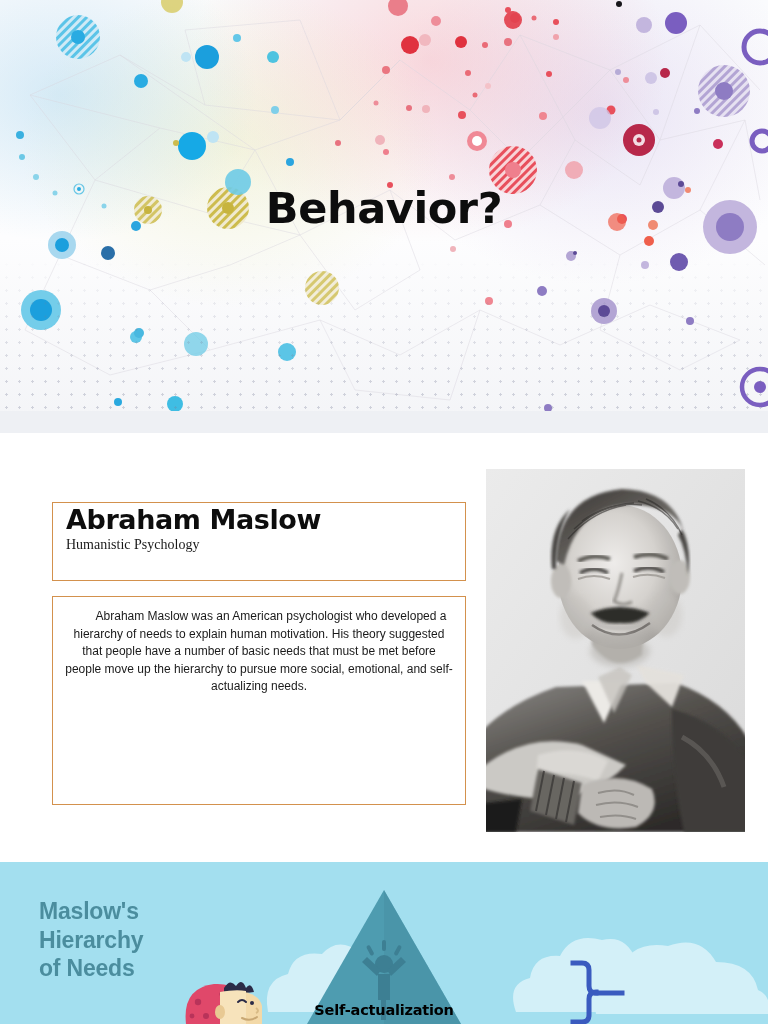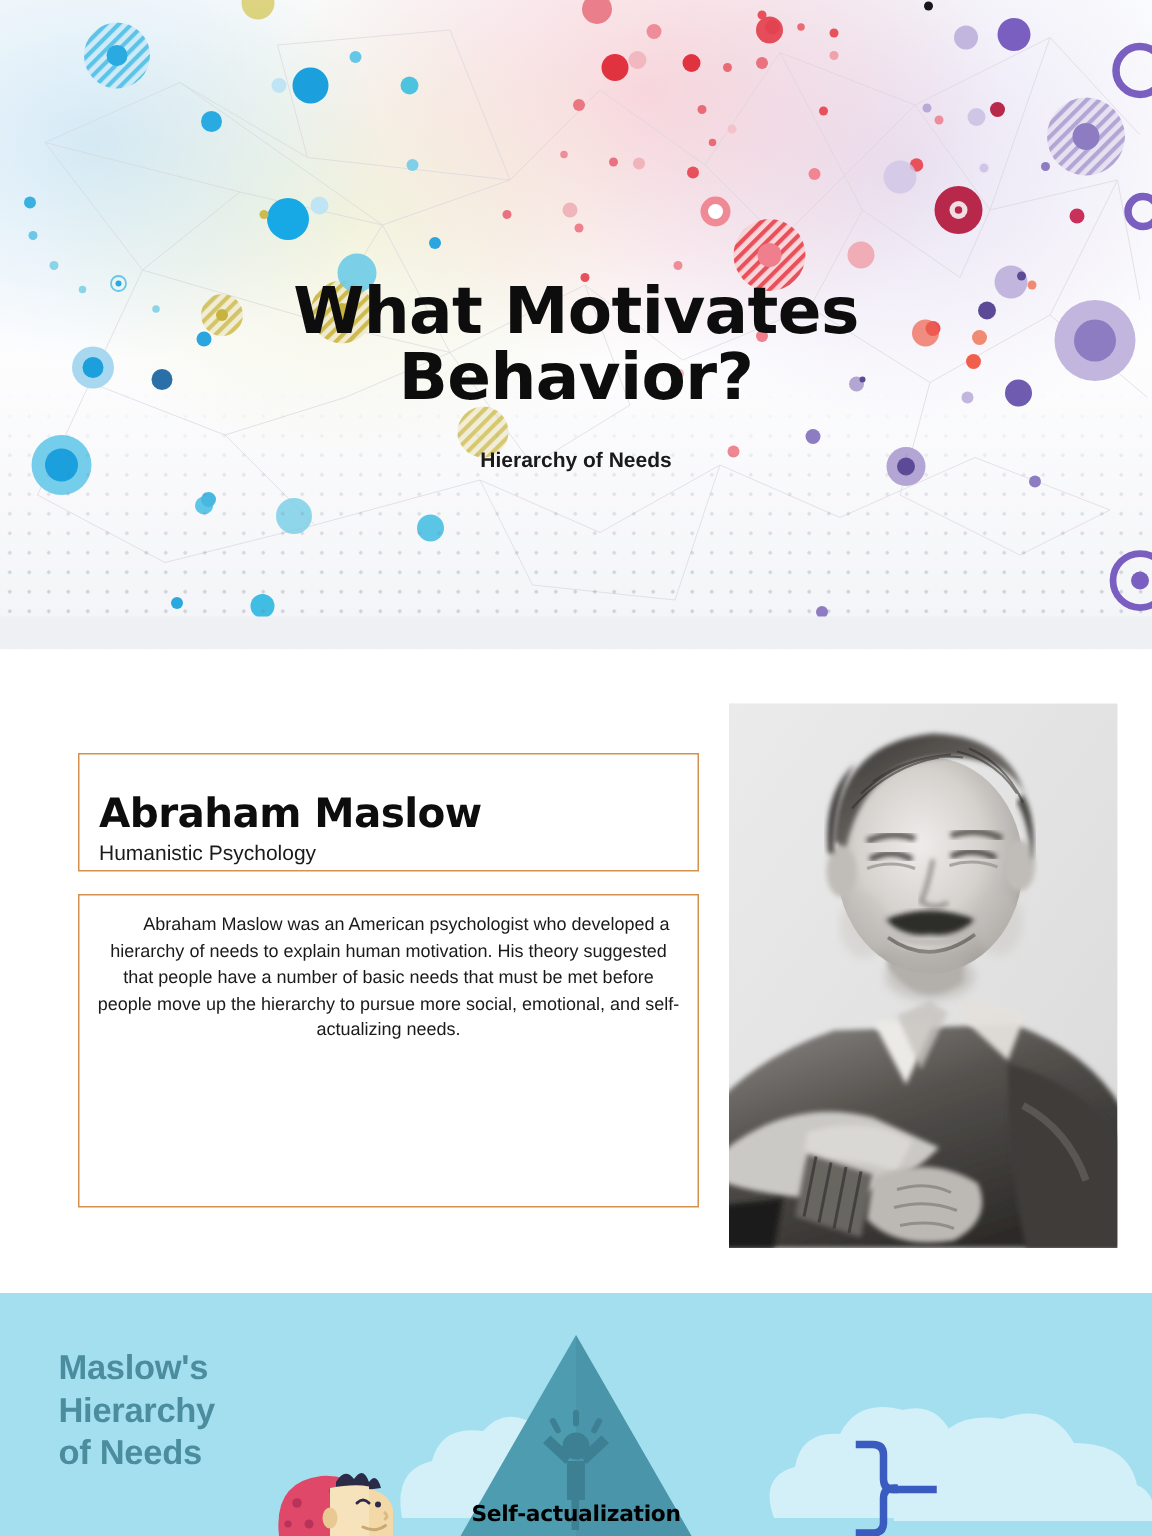--- a/index.html
+++ b/index.html
@@ -87,37 +87,37 @@
 
   .name-card {
     position: absolute;
     left: 52px;
     top: 69px;          
     width: 414px;
     height: 79px;
     box-sizing: border-box;
     border: 1.4px solid #d3914d;
     background: #ffffff;
-    padding: 25px 0 0 13px;
+    padding: 2px 0 0 13px;
   }
   .name-card h1 {
     margin: 0;
     font-size: 27px;
     font-weight: 700;
     letter-spacing: -0.4px;
     color: #0d0d0d;
     font-family: "DejaVu Sans", sans-serif;
     line-height: 1.12;
   }
   .name-card h2 {
     margin: 2px 0 16px 0;
     font-size: 14px;
     font-weight: 400;
     color: #1a1a1a;
-    font-family: Liberation Sans, sans-serif;
+    font-family: Liberation Serif, serif;
     line-height: 1.2;
   }
 
   .desc-card {
     position: absolute;
     left: 52px;
     top: 163px;         
     width: 414px;
     height: 209px;
     box-sizing: border-box;
@@ -352,24 +352,22 @@
     <circle cx="571" cy="256" r="5" fill="#b3a5d4"></circle>
     <circle cx="542" cy="291" r="5" fill="#8e7cc3"></circle>
     <circle cx="548" cy="408" r="4" fill="#8e7cc3"></circle>
     <circle cx="575" cy="253" r="2" fill="#5c4a96"></circle>
   </svg>
 
   <div class="hero-dots"></div>
   <div class="hero-bottomband"></div>
 
   <div class="hero-title">
-    <div>What Motivates</div>
     <div>Behavior?</div>
   </div>
-  <div class="hero-subtitle">Hierarchy of Needs</div>
 </div>
 
 <div class="mid">
 
   <div class="name-card">
     <h1>Abraham Maslow</h1>
     <h2>Humanistic Psychology</h2>
   </div>
 
   <div class="desc-card">

